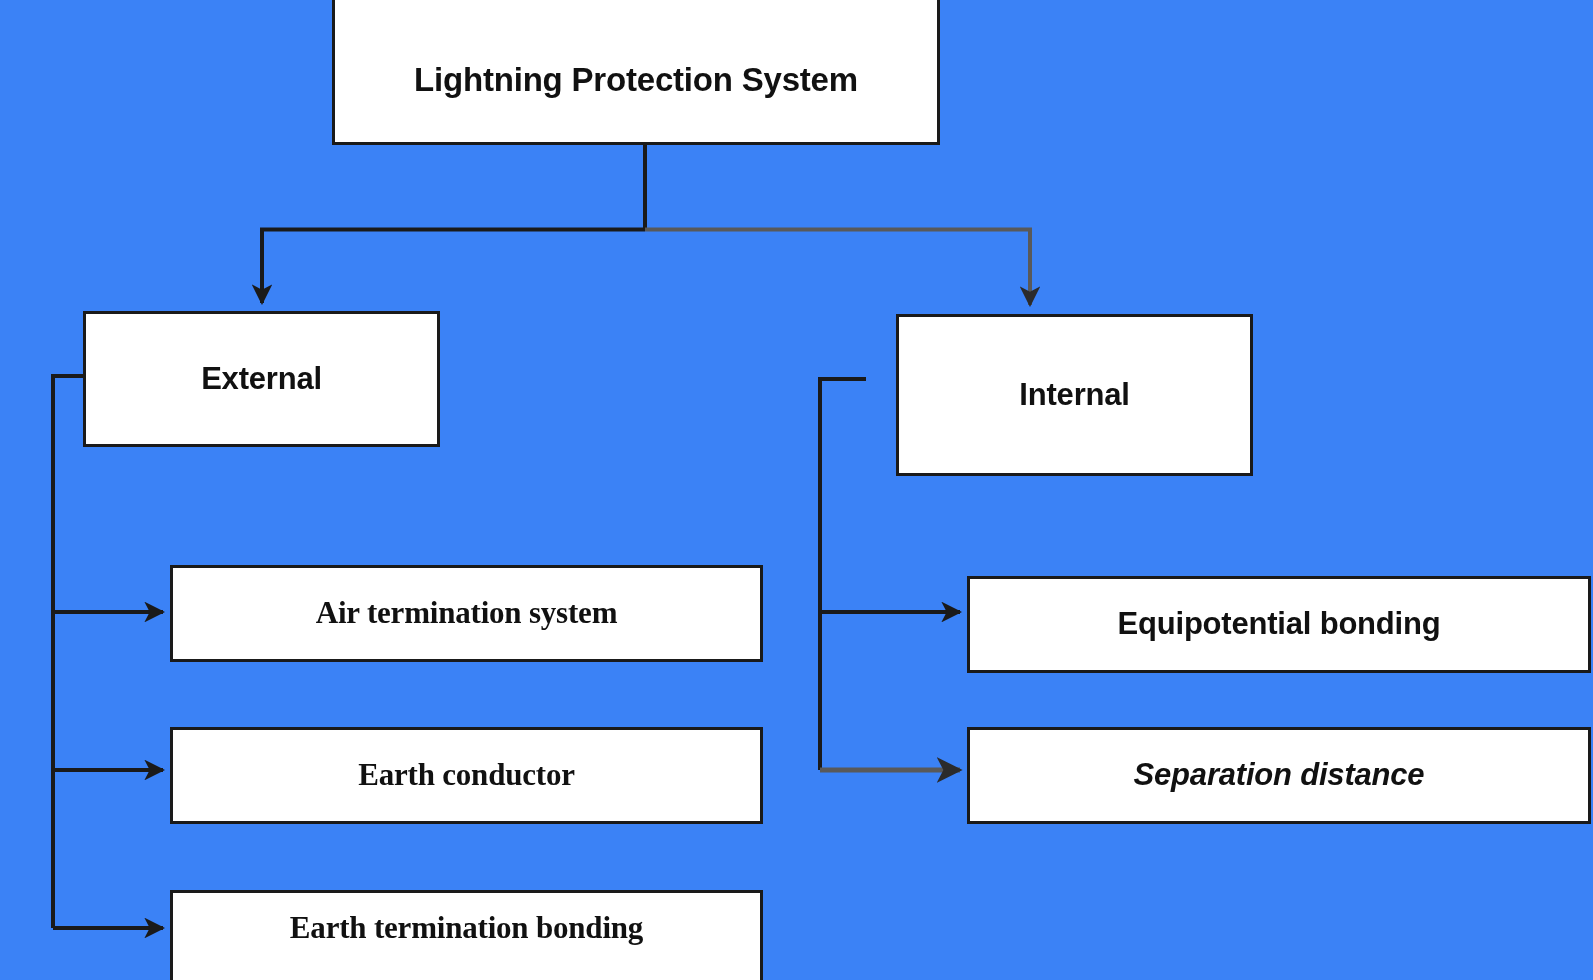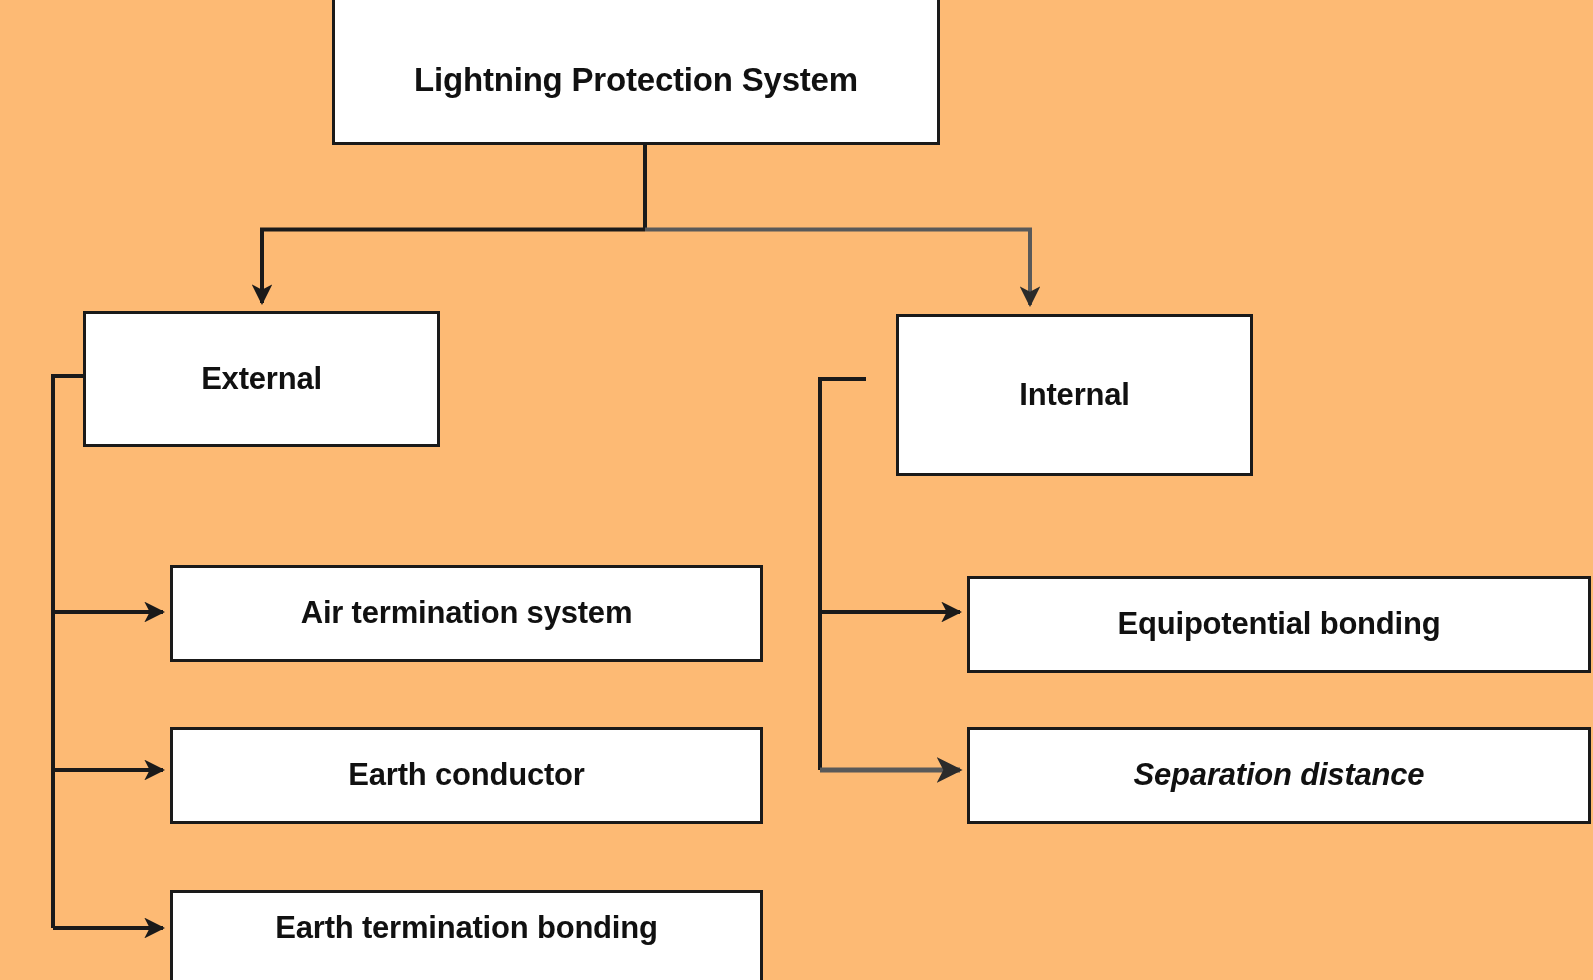--- a/index.html
+++ b/index.html
@@ -5,21 +5,21 @@
 <style>
   html, body {
     margin: 0;
     padding: 0;
     background: #ffffff;
   }
   #stage {
     position: relative;
     width: 1593px;
     height: 980px;
-    background: #fdba74;
+    background: #3b82f6;
     overflow: hidden;
     font-family: "Liberation Sans", sans-serif;
   }
   #edges {
     position: absolute;
     left: 0;
     top: 0;
     width: 1593px;
     height: 980px;
   }
@@ -70,20 +70,21 @@
   }
   #node-external .node-label,
   #node-internal .node-label {
     font-size: 31px;
   }
   
   .leaf-left {
     left: 170px;
     width: 593px;
     height: 97px;
+    font-family: Liberation Serif, serif;
   }
   #node-air      { top: 565px; }
   #node-down     { top: 727px; }
   #node-earth    { top: 890px; height: 130px; align-items: flex-start; }
   #node-earth .node-label { padding-top: 18px; }
   
   .leaf-right {
     left: 967px;
     width: 624px;
     height: 97px;

